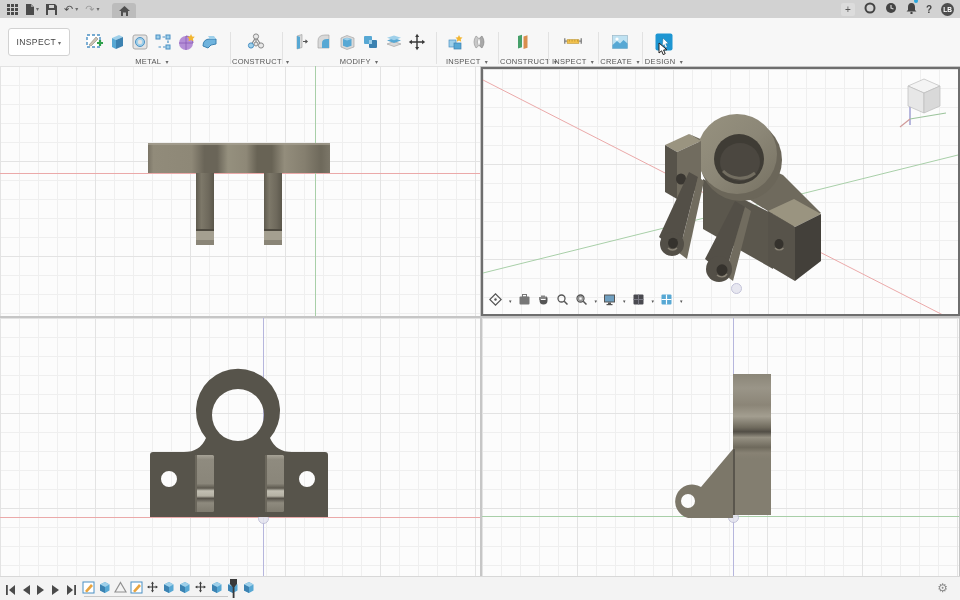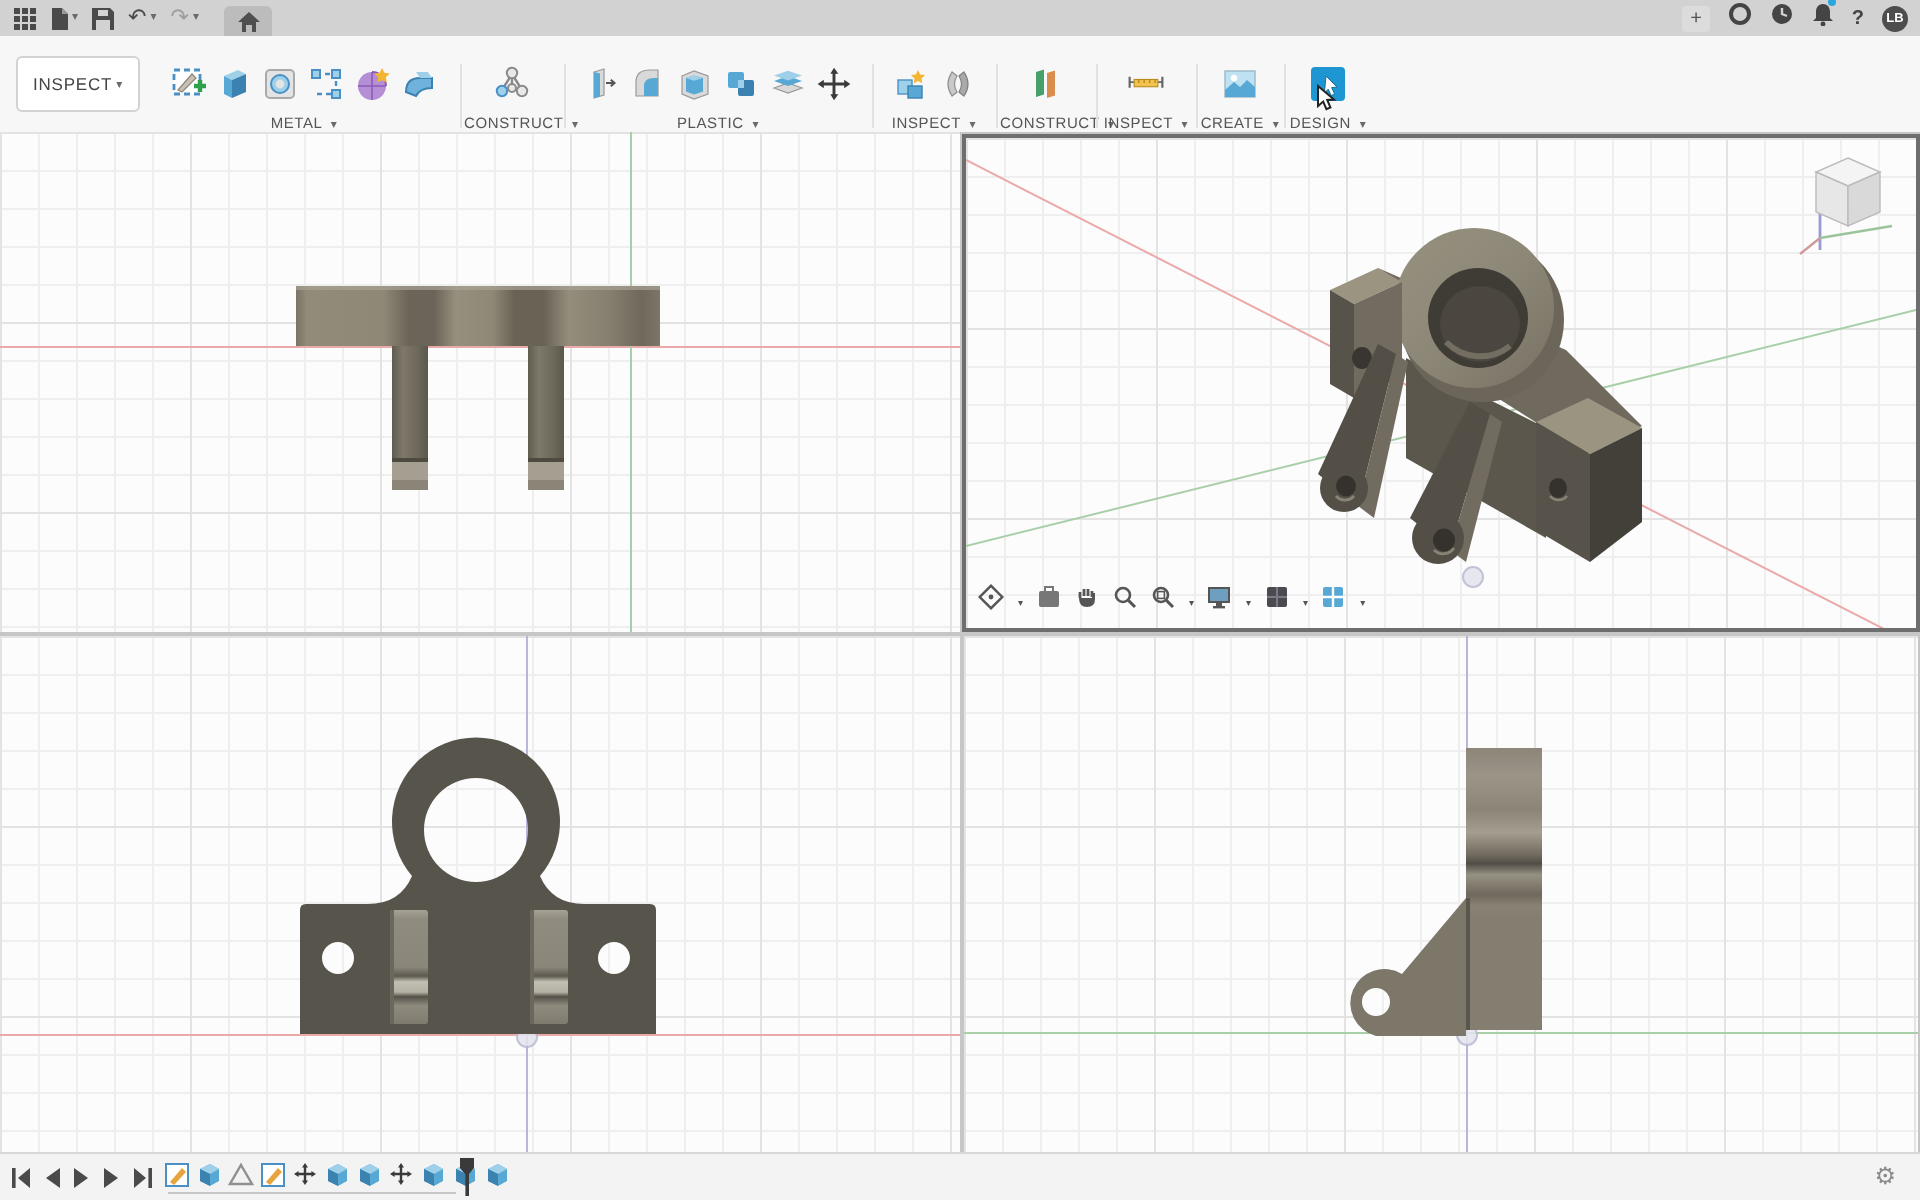--- a/index.html
+++ b/index.html
@@ -251,21 +251,21 @@
             <path d="M3,5.8 L10,3.4 L17,5.8 L10,8.2 Z" fill="#9fd0ea"></path>
           </svg>
         </span>
       <span class="ticon">
           <svg width="22" height="22" viewBox="0 0 22 22">
             <path d="M11,2 L13.4,5.4 L9,5.4 Z M11,20 L13.4,16.6 L9,16.6 Z M2,11 L5.4,8.6 L5.4,13.4 Z M20,11 L16.6,8.6 L16.6,13.4 Z" fill="#3a3a3a"></path>
             <path d="M11,4.5 V17.5 M4.5,11 H17.5" stroke="#3a3a3a" stroke-width="1.6"></path>
           </svg>
         </span>
     </div>
-    <div class="rg-label"><span>PLASTIC</span> <span class="caret">▾</span></div>
+    <div class="rg-label"><span>MODIFY</span> <span class="caret">▾</span></div>
   </div>
   <div class="rsep" style="left:436px"></div>
 
   <div class="rgroup" style="left:438px;width:58px">
     <div class="rg-icons">
       <span class="ticon">
           <svg width="20" height="20" viewBox="0 0 20 20">
             <rect x="3" y="8" width="7" height="7" fill="#9fd0ea" stroke="#4a90c4" stroke-width=".7"></rect>
             <rect x="8" y="11" width="7" height="6" fill="#57a8d4" stroke="#3c82b1" stroke-width=".7"></rect>
             <path d="M13,3 l1.1,2.2 2.4,.35 -1.75,1.7 .4,2.4 -2.15,-1.1 -2.15,1.1 .4,-2.4 -1.75,-1.7 2.4,-.35 Z" fill="#f2b632"></path>

